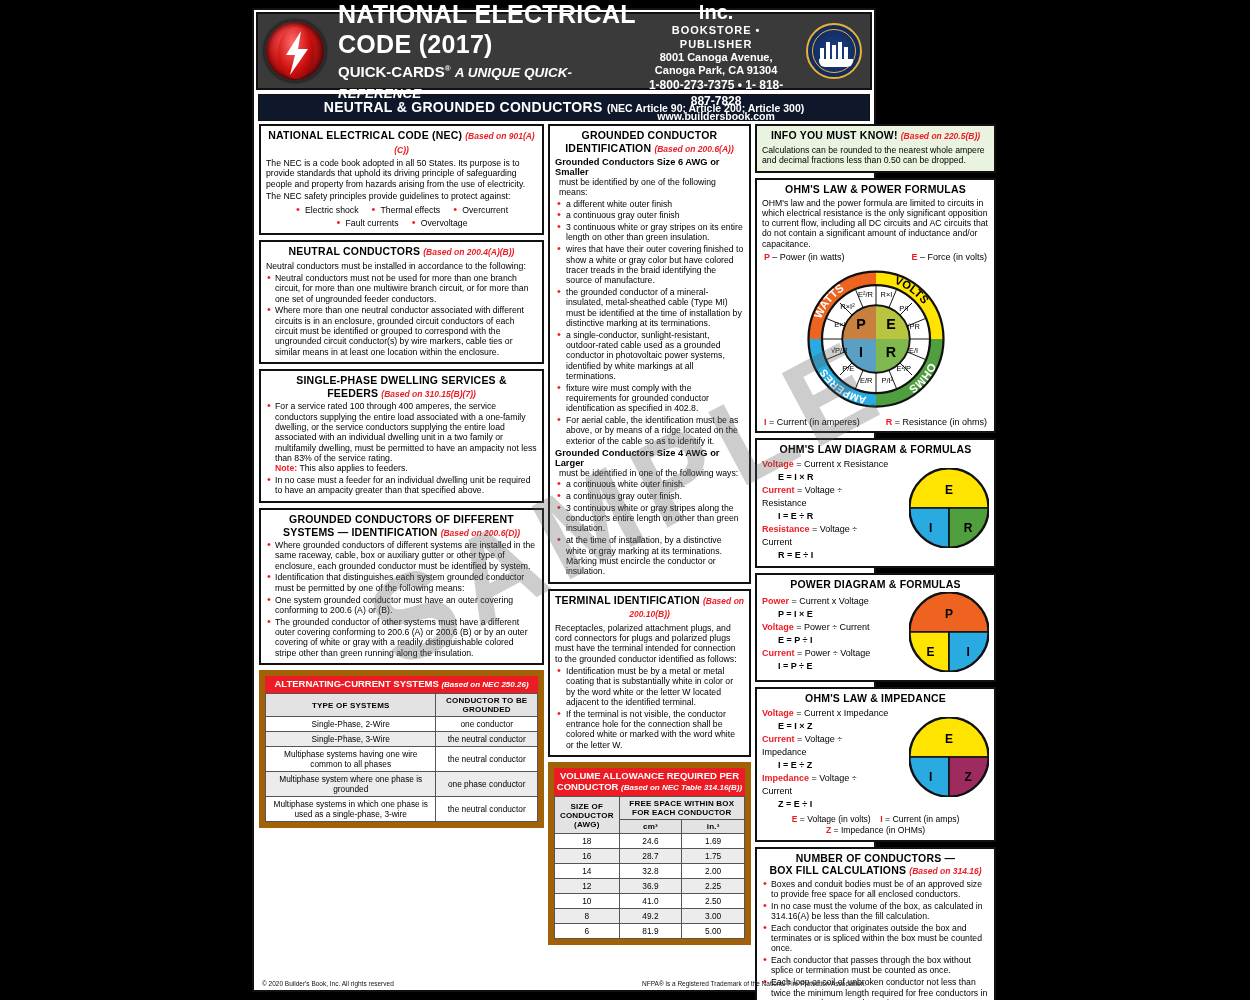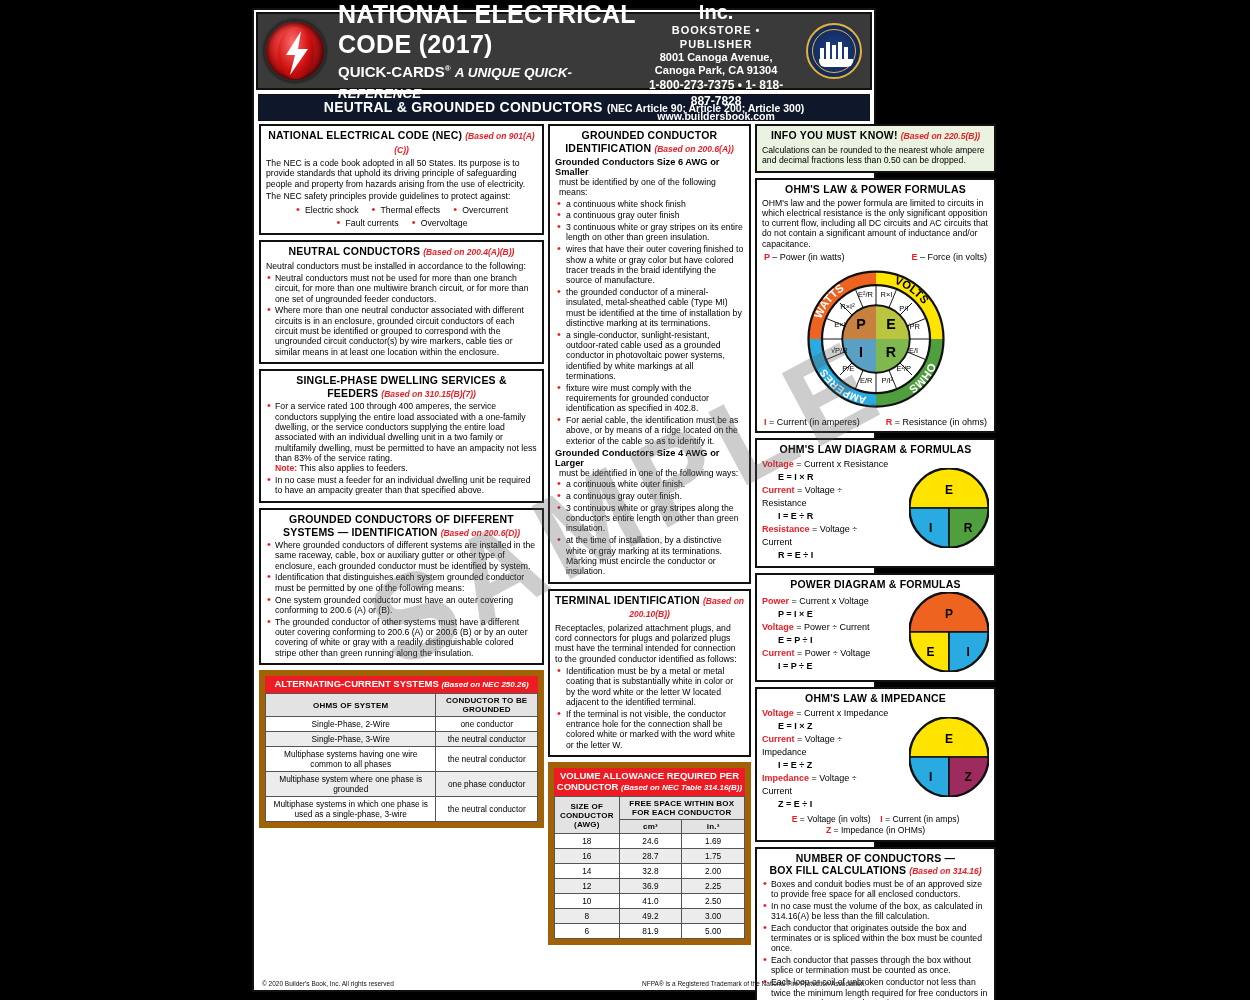--- a/index.html
+++ b/index.html
@@ -205,21 +205,21 @@
             <li>One system grounded conductor must have an outer covering conforming to 200.6 (A) or (B).</li>
             <li>The grounded conductor of other systems must have a different outer covering conforming to 200.6 (A) or 200.6 (B) or by an outer covering of white or gray with a readily distinguishable colored stripe other than green running along the insulation.</li>
           </ul>
         </div>
 
         <div class="tbl-wrap">
           <div class="tbl-title"><span>ALTERNATING-CURRENT SYSTEMS</span> <span class="ref">(Based on NEC 250.26)</span></div>
           <table class="tbl">
             <thead>
                 <tr>
-              <th>OHMS OF SYSTEM</th>
+              <th>TYPE OF SYSTEMS</th>
               <th>CONDUCTOR TO BE GROUNDED</th>
             </tr>
               </thead>
             <tbody>
               <tr>
                   <td>Single-Phase, 2-Wire</td>
                   <td>one conductor</td>
                 </tr>
               <tr>
                   <td>Single-Phase, 3-Wire</td>
@@ -243,21 +243,21 @@
       </div>
 
       <div class="col-mid">
 
         <div class="box">
           <div class="bh">GROUNDED CONDUCTOR</div>
           <div class="bh"><span>IDENTIFICATION</span> <span class="ref">(Based on 200.6(A))</span></div>
           <div class="sub-h">Grounded Conductors Size 6 AWG or Smaller</div>
           <div class="inlinecont">must be identified by one of the following means:</div>
           <ul class="b indent">
-            <li>a continuous white shock finish</li>
+            <li>a different white outer finish</li>
             <li>a continuous gray outer finish</li>
             <li>3 continuous white or gray stripes on its entire length on other than green insulation.</li>
             <li>wires that have their outer covering finished to show a white or gray color but have colored tracer treads in the braid identifying the source of manufacture.</li>
             <li>the grounded conductor of a mineral-insulated, metal-sheathed cable (Type MI) must be identified at the time of installation by distinctive marking at its terminations.</li>
             <li>a single-conductor, sunlight-resistant, outdoor-rated cable used as a grounded conductor in photovoltaic power systems, identified by white markings at all terminations.</li>
             <li>fixture wire must comply with the requirements for grounded conductor identification as specified in 402.8.</li>
             <li>For aerial cable, the identification must be as above, or by means of a ridge located on the exterior of the cable so as to identify it.</li>
           </ul>
           <div class="sub-h">Grounded Conductors Size 4 AWG or Larger</div>
           <div class="inlinecont">must be identified in one of the following ways:</div>

